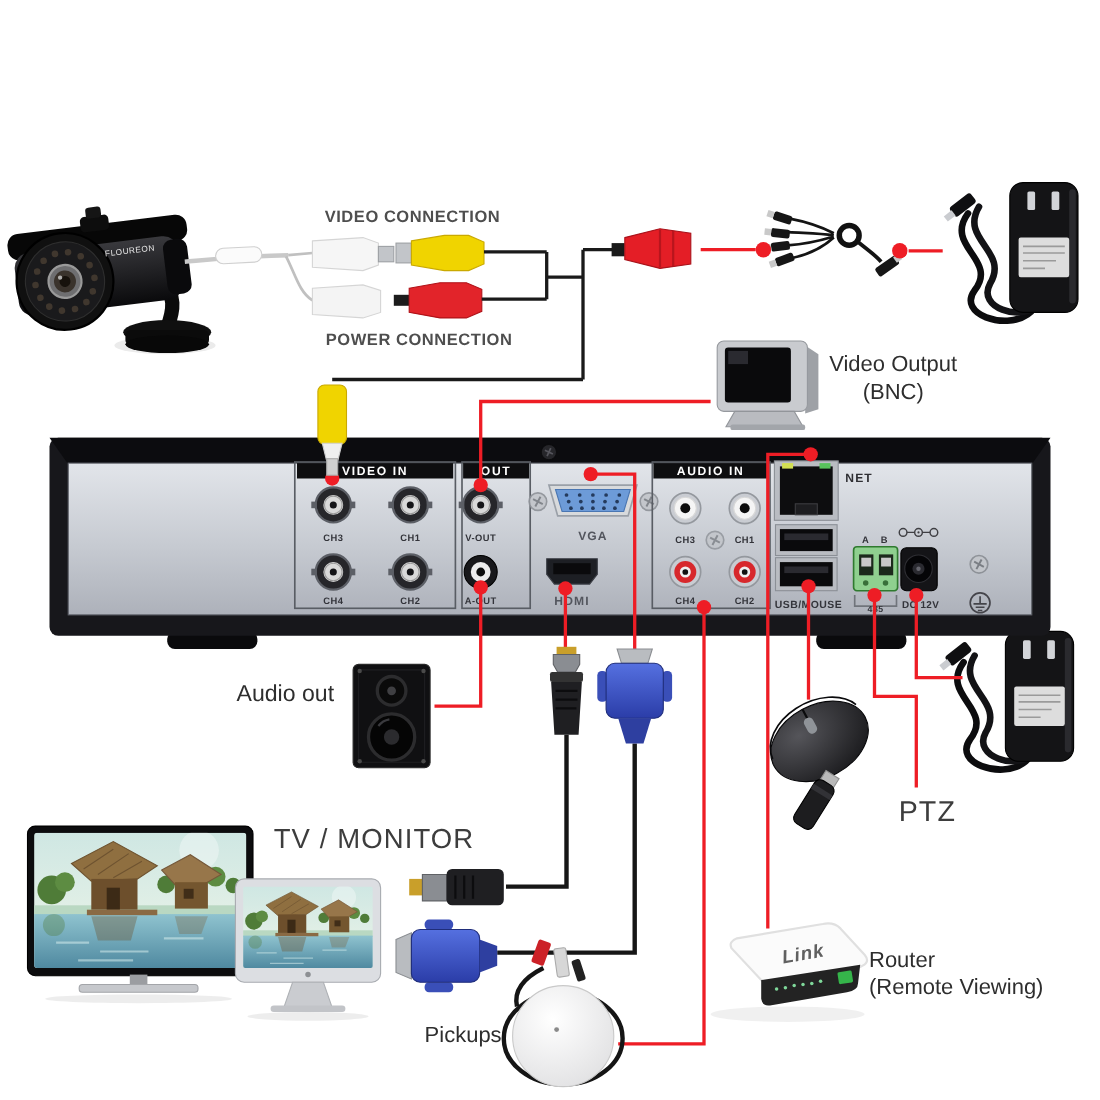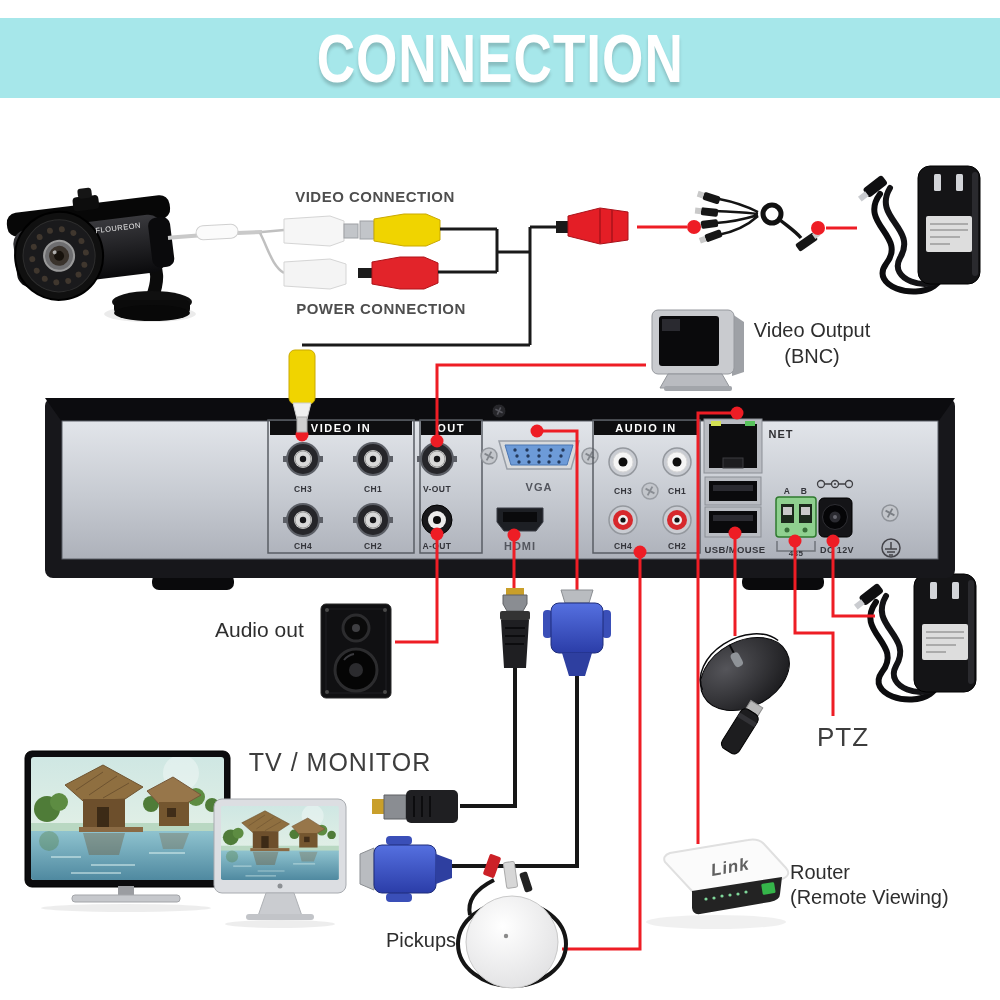--- a/index.html
+++ b/index.html
@@ -18,23 +18,20 @@
   .ch{fill:#33343a;font-size:8.5px;font-weight:bold;letter-spacing:.4px;}
   .port{fill:#53565e;font-size:11px;font-weight:bold;letter-spacing:1px;}
   .redline{stroke:#ee1d25;stroke-width:3;fill:none;}
   .blackcable{stroke:#1a1a1a;stroke-width:3;fill:none;}
 </style>
 </head>
 <body>
 
 <div class="stage">
 
-  <div class="banner">
-    <h1>CONNECTION</h1>
-  </div>
 
   <svg width="1000" height="1000" viewBox="0 0 1000 1000">
     <defs>
       <linearGradient id="panelFace" x1="0" y1="0" x2="0" y2="1">
         <stop offset="0" stop-color="#e2e5ea"></stop>
           <stop offset=".55" stop-color="#c6cad1"></stop>
           <stop offset="1" stop-color="#adb1ba"></stop>
       </linearGradient>
       <linearGradient id="camBody" x1="0" y1="0" x2="0" y2="1">
         <stop offset="0" stop-color="#39393d"></stop>

